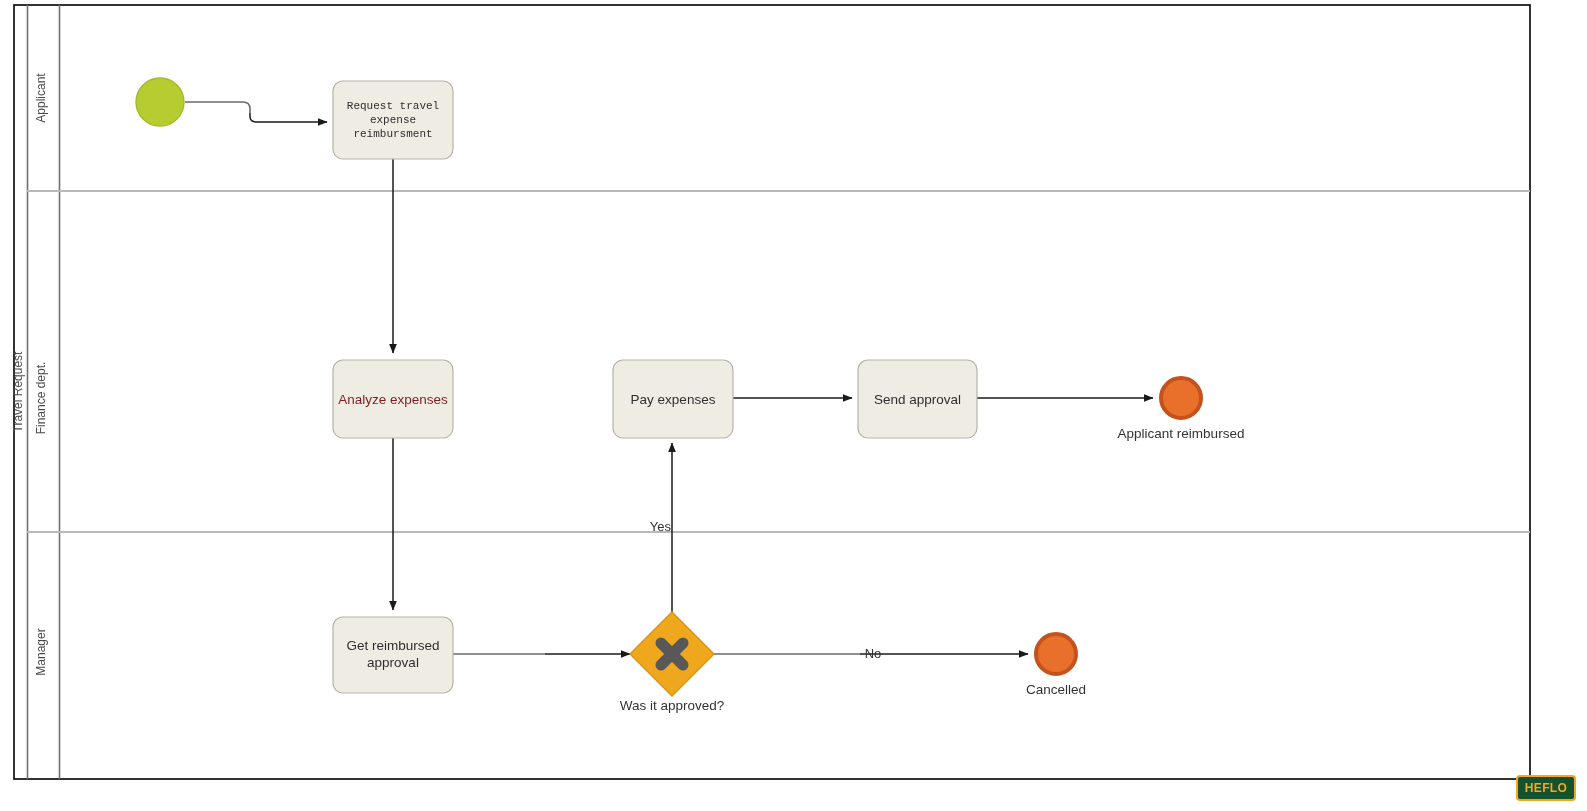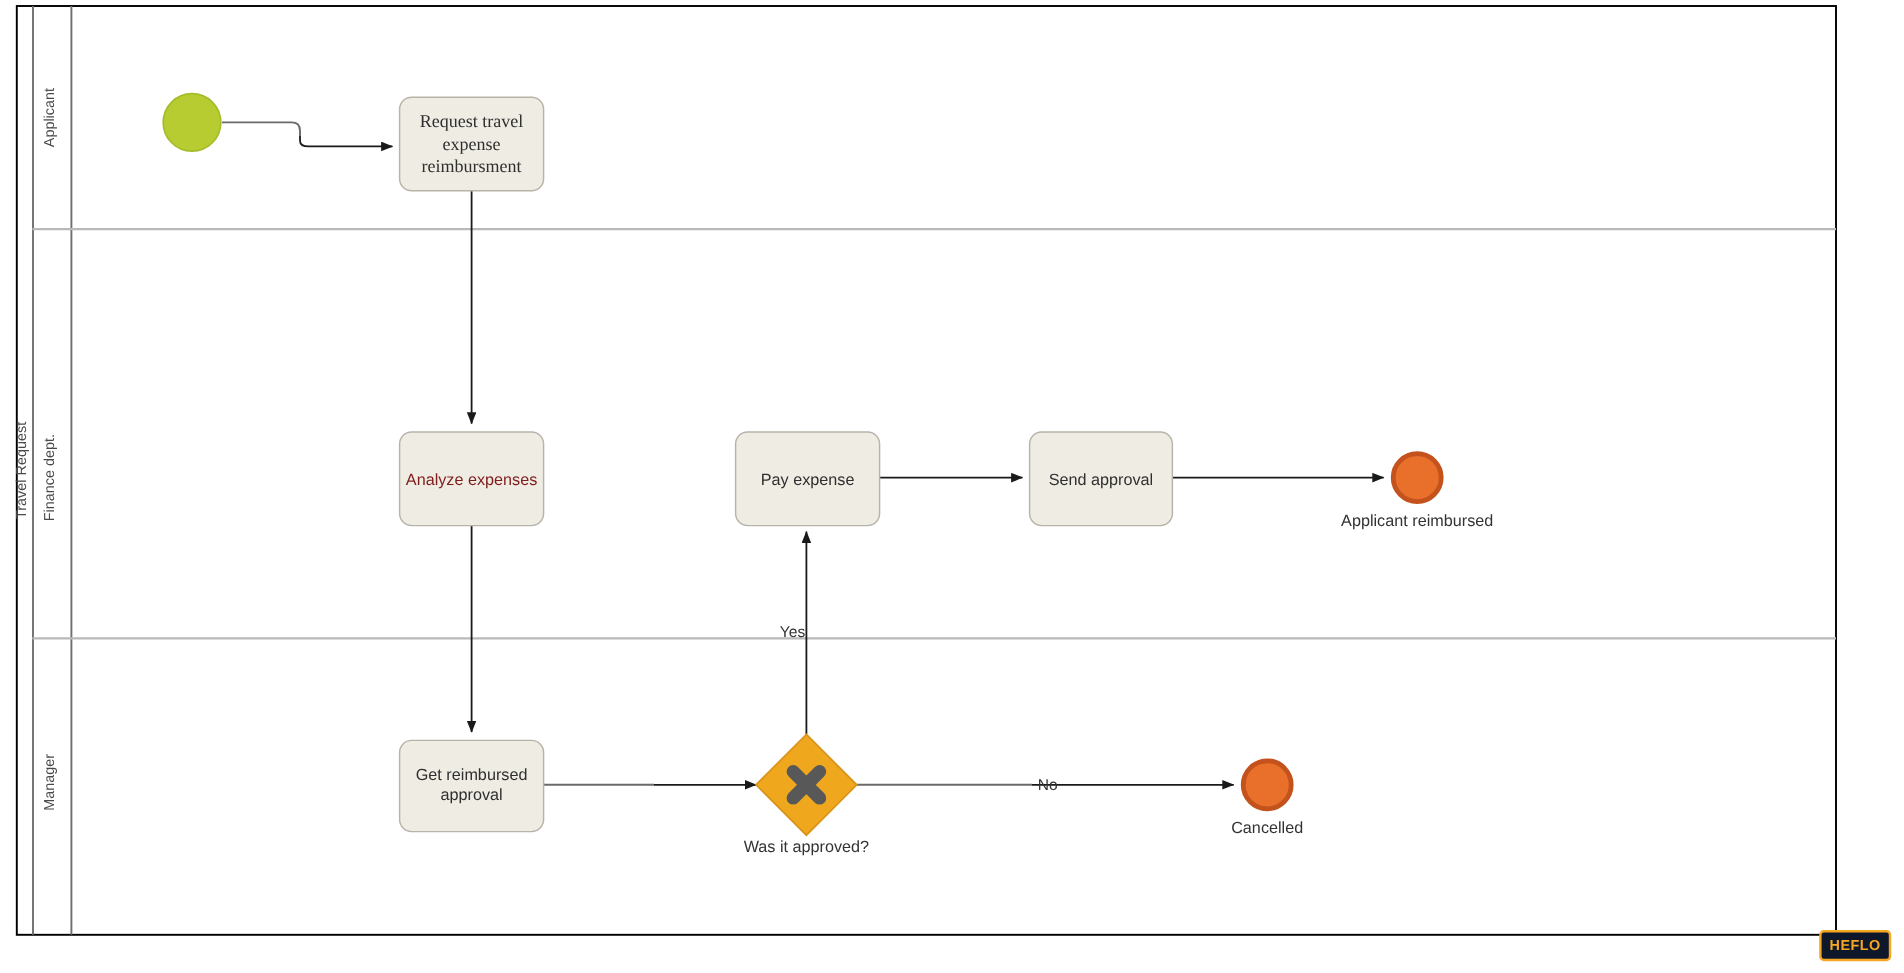--- a/index.html
+++ b/index.html
@@ -87,21 +87,21 @@
   }
   .flow-label {
     font-family: "Liberation Sans", sans-serif;
     font-size: 13px;
     fill: #333333;
   }
   .logo-box {
     position: absolute;
     border: 2px solid #f5a623;
     border-radius: 4px;
-    background: #0f172a;
+    background: #14532d;
     display: flex;
     align-items: center;
     justify-content: center;
   }
   .logo-text {
     font-family: "Liberation Sans", sans-serif;
     font-size: 12px;
     font-weight: bold;
     color: #f5a623;
     letter-spacing: 0.4px;
@@ -162,35 +162,35 @@
 
     <path class="flow-line" d="M977,398 L1153,398" marker-end="url(#arrow-black)"></path>
 
     <g>
       <circle class="start-event" cx="160" cy="102" r="24"></circle>
     </g>
 
     <g>
       <rect class="task-rect" x="333" y="81" width="120" height="78" rx="10" ry="10"></rect>
       <foreignObject x="336" y="88" width="114" height="66">
-        <div xmlns="http://www.w3.org/1999/xhtml" style="width:114px;height:66px;display:flex;align-items:center;justify-content:center;text-align:center;font-family:Liberation Serif, serif;font-size:15px;color:#2f2f2f;line-height:1.25;">Request travel expense reimbursment</div>
+        <div xmlns="http://www.w3.org/1999/xhtml" style="width:114px;height:66px;display:flex;align-items:center;justify-content:center;text-align:center;font-family:Liberation Mono, monospace;font-size:11px;color:#2f2f2f;line-height:1.25;">Request travel expense reimbursment</div>
       </foreignObject>
     </g>
 
     <g>
       <rect class="task-rect" x="333" y="360" width="120" height="78" rx="10" ry="10"></rect>
       <foreignObject x="336" y="367" width="114" height="66">
         <div xmlns="http://www.w3.org/1999/xhtml" style="width:114px;height:66px;display:flex;align-items:center;justify-content:center;text-align:center;font-family:'Liberation Sans',sans-serif;font-size:13.5px;color:#7f1d1d;line-height:1.25;">Analyze expenses</div>
       </foreignObject>
     </g>
 
     <g>
       <rect class="task-rect" x="613" y="360" width="120" height="78" rx="10" ry="10"></rect>
       <foreignObject x="616" y="367" width="114" height="66">
-        <div xmlns="http://www.w3.org/1999/xhtml" style="width:114px;height:66px;display:flex;align-items:center;justify-content:center;text-align:center;font-family:'Liberation Sans',sans-serif;font-size:13.5px;color:#2f2f2f;line-height:1.25;">Pay expense</div>
+        <div xmlns="http://www.w3.org/1999/xhtml" style="width:114px;height:66px;display:flex;align-items:center;justify-content:center;text-align:center;font-family:'Liberation Sans',sans-serif;font-size:13.5px;color:#2f2f2f;line-height:1.25;">Pay expenses</div>
       </foreignObject>
     </g>
 
     <g>
       <rect class="task-rect" x="858" y="360" width="119" height="78" rx="10" ry="10"></rect>
       <foreignObject x="861" y="367" width="113" height="66">
         <div xmlns="http://www.w3.org/1999/xhtml" style="width:113px;height:66px;display:flex;align-items:center;justify-content:center;text-align:center;font-family:'Liberation Sans',sans-serif;font-size:13.5px;color:#2f2f2f;line-height:1.25;">Send approval</div>
       </foreignObject>
     </g>
 

